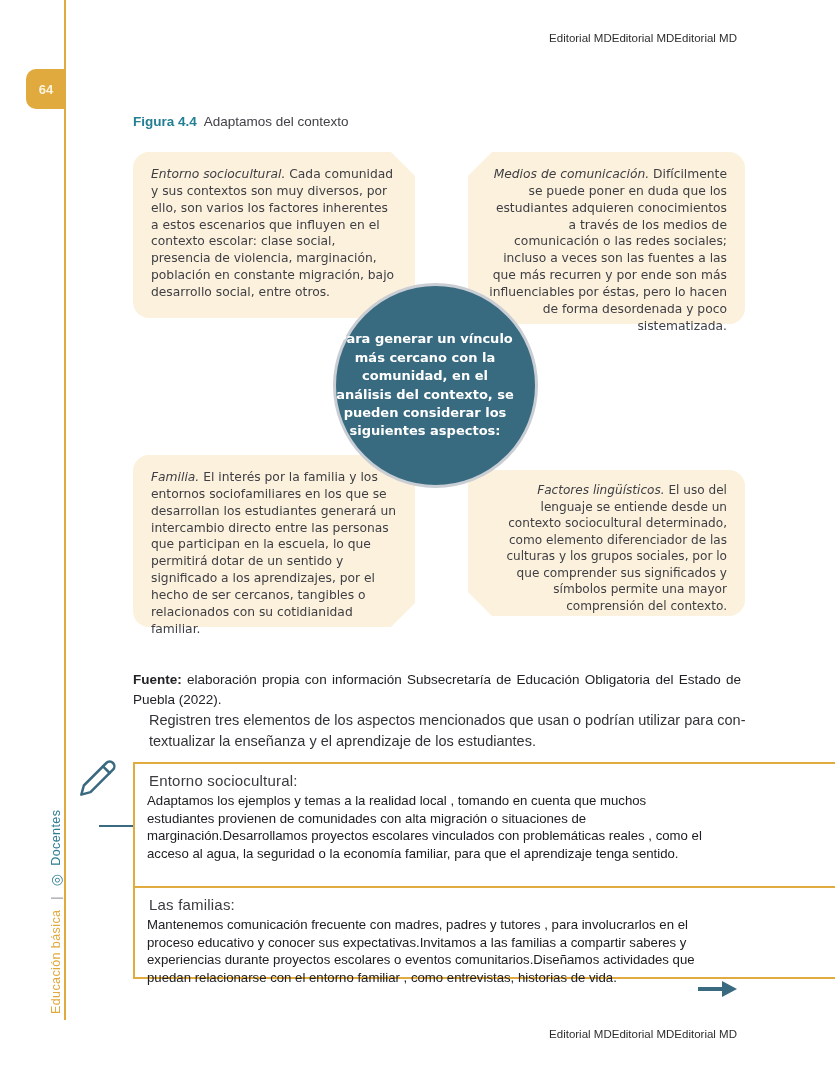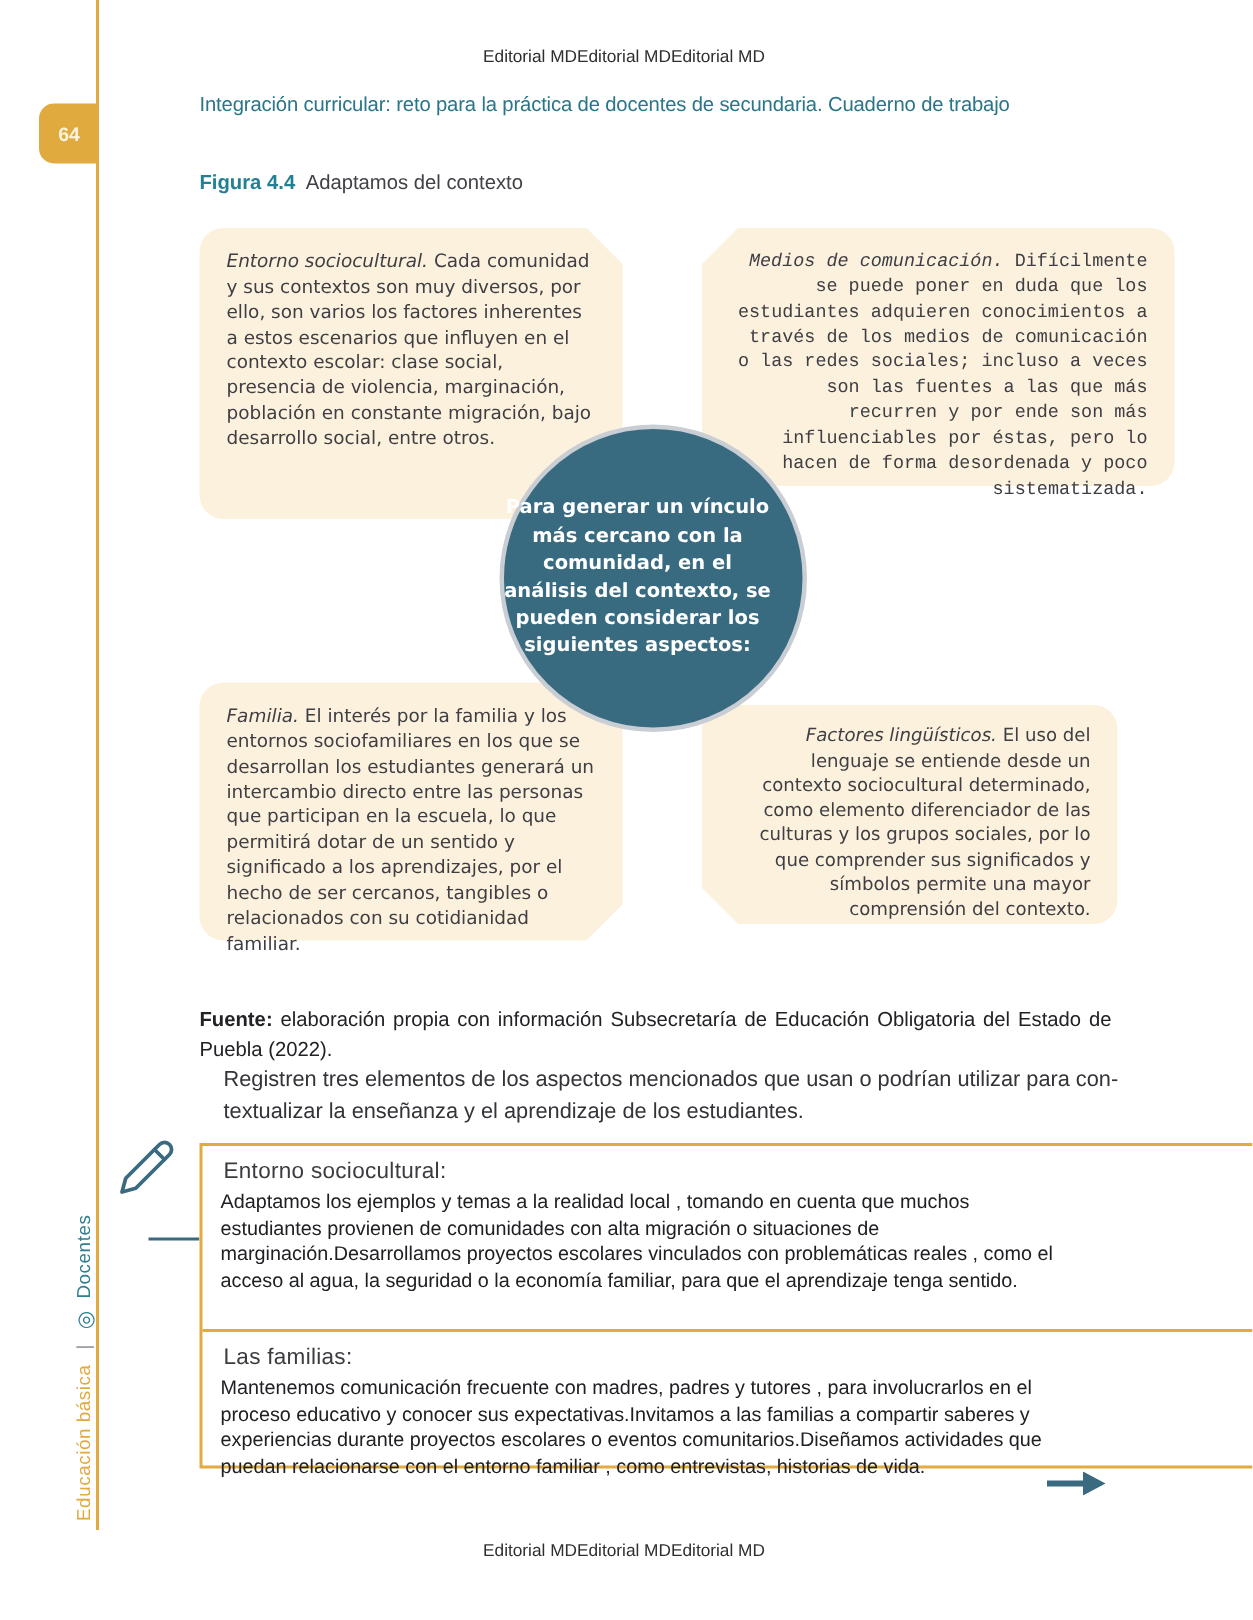--- a/index.html
+++ b/index.html
@@ -9,21 +9,21 @@
   }
   
   .gold-rule{position:absolute;left:64px;top:0;width:2px;height:1020px;background:#e0aa3e;}
   .page-tab{
     position:absolute;left:26px;top:69px;width:40px;height:40px;background:#e0aa3e;
     border-radius:10px 0 0 10px;color:#fdf4dd;font-size:13px;font-weight:bold;
     display:flex;align-items:center;justify-content:center;
     font-family:"Liberation Sans",sans-serif;
   }
   .watermark-row{
-    position:absolute;left:95px;right:98px;display:flex;justify-content:center;
+    position:absolute;left:95px;right:98px;display:flex;justify-content:flex-end;
     font-family:"Liberation Sans",sans-serif;font-size:11.5px;color:#2e2e2e;
   }
   .watermark-row.top{top:32px;}
   .watermark-row.bottom{top:1028px;}
   .running-title{
     position:absolute;left:133px;top:62px;width:620px;font-size:13.5px;color:#2a7587;
     font-family:"Liberation Sans",sans-serif;letter-spacing:-0.1px;
   }
   
   .fig-caption{position:absolute;left:133px;top:114px;font-size:13.5px;color:#414147;
@@ -32,22 +32,22 @@
   
   .figure{position:absolute;left:133px;top:152px;width:612px;height:473px;}
   .fig-box{
     position:absolute;background:#fbf1dc;border-radius:16px;
     padding:14px 18px;font-size:12.3px;line-height:1.37;color:#3e3e44;
     box-sizing:border-box;
   }
   .fig-box em{font-style:italic;}
   .fig-box.ta-left{text-align:left;}
   .fig-box.ta-right{text-align:right;}
-  .box1{left:0;top:0;width:282px;height:194px;}
-  .box2{left:335px;top:0;width:315px;height:172px;font-family:Liberation Mono, monospace;}
+  .box1{left:0;top:0;width:282px;height:166px;}
+  .box2{left:335px;top:0;width:277px;height:172px;}
   .box3{left:0;top:303px;width:282px;height:172px;}
   .box4{left:335px;top:318px;width:277px;height:146px;padding-top:12px;font-size:12.1px;}
   
   .bevel::after{content:'';position:absolute;width:34px;height:34px;background:#ffffff;transform:rotate(45deg);}
   .bevel-tr::after{top:-17px;right:-17px;}
   .bevel-tl::after{top:-17px;left:-17px;}
   .bevel-br::after{bottom:-17px;right:-17px;}
   .bevel-bl::after{bottom:-17px;left:-17px;}
   .center-circle{
     position:absolute;left:200px;top:131px;width:205px;height:205px;border-radius:50%;
@@ -112,21 +112,20 @@
   <div class="page-tab">
     <span data-bind="page.number">64</span>
   </div>
 
   <div class="watermark-row top">
     <span data-bind="page.watermark">Editorial MD</span>
     <span data-bind="page.watermark">Editorial MD</span>
     <span data-bind="page.watermark">Editorial MD</span>
   </div>
 
-  <div class="running-title" data-bind="page.running_title">Integración curricular: reto para la práctica de docentes de secundaria. Cuaderno de trabajo</div>
 
   <div class="fig-caption">
     <span class="fig-label" data-bind="figure.label">Figura 4.4</span><span data-bind="figure.title">Adaptamos del contexto</span>
   </div>
 
   <div class="figure">
 
     <div class="fig-box box1 ta-left bevel bevel-tr">
       <em data-bind="figure.boxes.0.lead">Entorno sociocultural.</em>
       <span data-bind="figure.boxes.0.body">Cada comunidad y sus contextos son muy diversos, por ello, son varios los factores inherentes a estos escenarios que influyen en el contexto escolar: clase social, presencia de violencia, marginación, población en constante migración, bajo desarrollo social, entre otros.</span>

